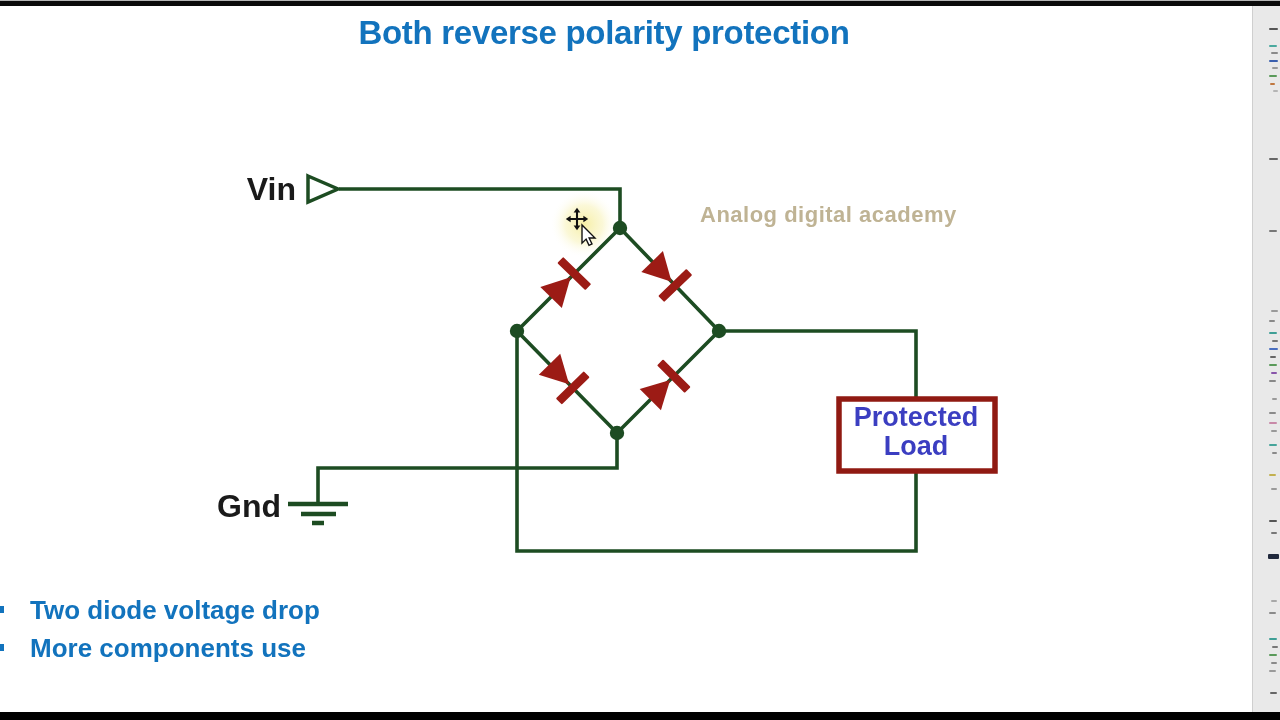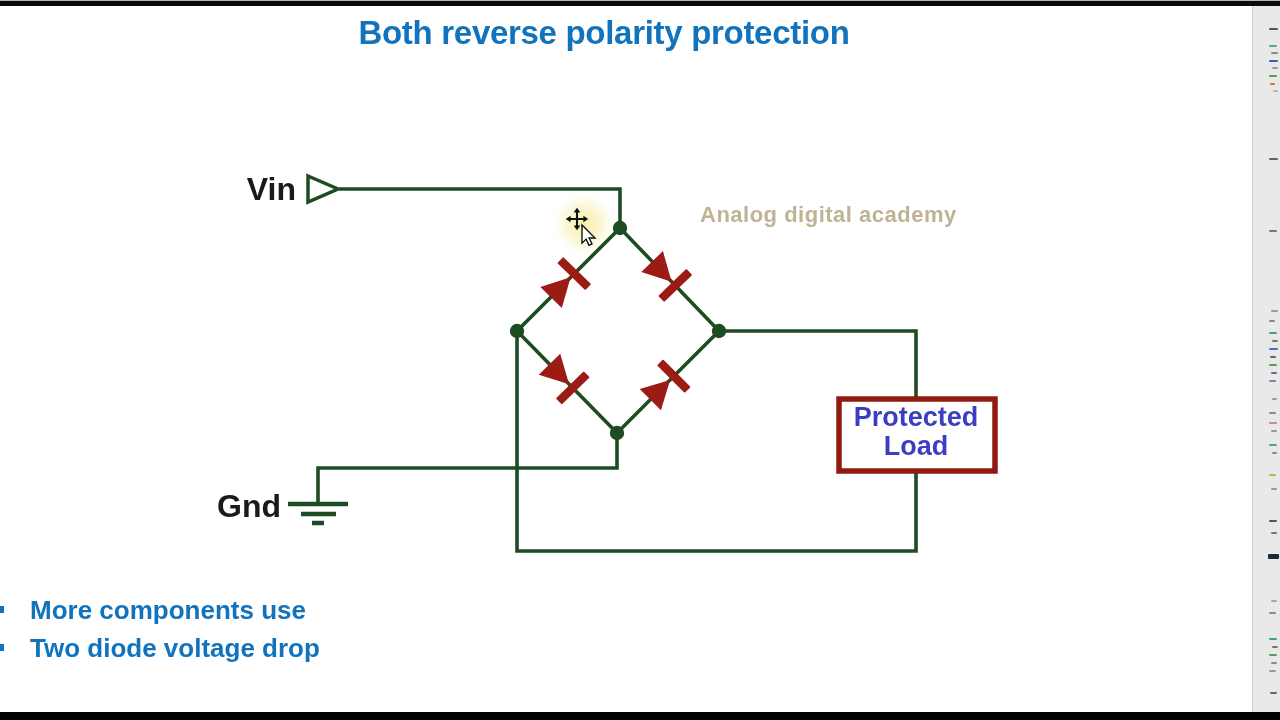--- a/index.html
+++ b/index.html
@@ -100,25 +100,25 @@
       <polygon points="14,0 8,-4.2 8,4.2"></polygon>
     </g>
     <g transform="translate(582,225) scale(1.25)">
       <path d="M0,0 L0,14.5 L3.3,11.3 L5.6,16.2 L8,15.1 L5.7,10.4 L10.4,10.4 Z" fill="#fff" stroke="#111" stroke-width="1.1"></path>
     </g>
   </svg>
 
   <ul class="bullets">
     <li>
       <span class="bmark"></span>
-      <span>More components use</span>
+      <span>Two diode voltage drop</span>
     </li>
     <li>
       <span class="bmark"></span>
-      <span>Two diode voltage drop</span>
+      <span>More components use</span>
     </li>
   </ul>
 
   <div class="minimap" id="minimap">
       <div class="sliver" style="left: 16px; top: 28px; width: 9px; height: 2px; background: rgb(85, 85, 85);"></div>
       <div class="sliver" style="left: 16px; top: 45px; width: 8px; height: 2px; background: rgb(74, 169, 158);"></div>
       <div class="sliver" style="left: 18px; top: 52px; width: 7px; height: 2px; background: rgb(138, 138, 138);"></div>
       <div class="sliver" style="left: 16px; top: 60px; width: 9px; height: 2px; background: rgb(58, 95, 174);"></div>
       <div class="sliver" style="left: 19px; top: 67px; width: 6px; height: 2px; background: rgb(154, 154, 154);"></div>
       <div class="sliver" style="left: 16px; top: 75px; width: 8px; height: 2px; background: rgb(90, 154, 90);"></div>

